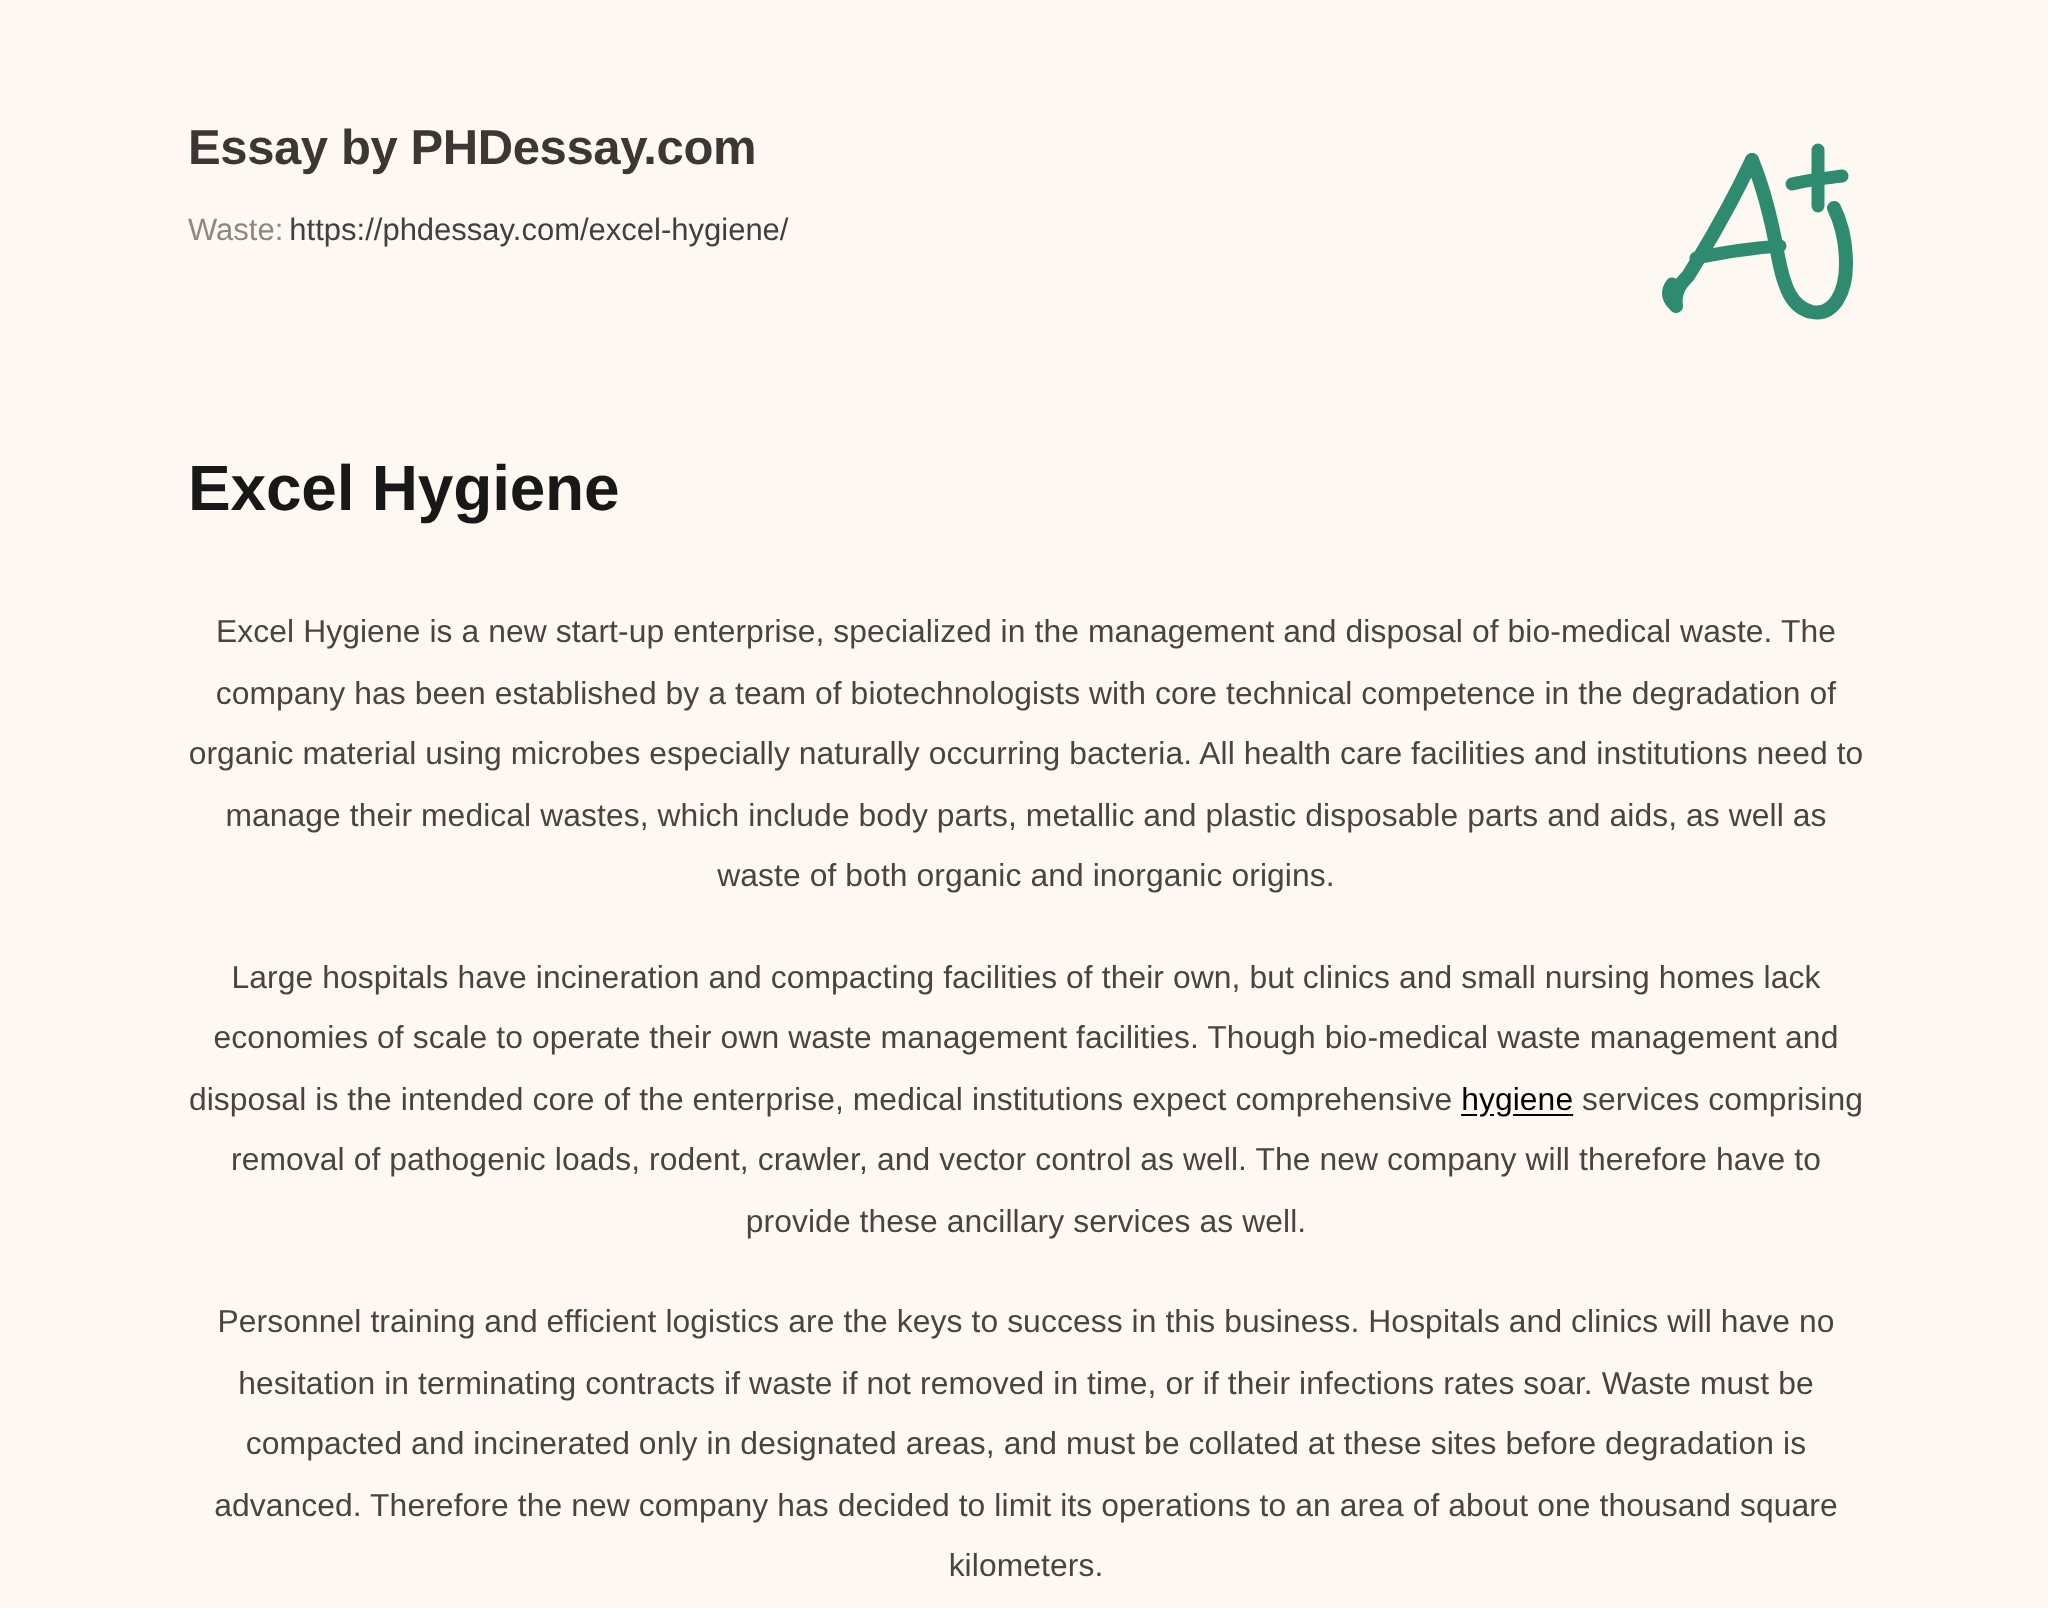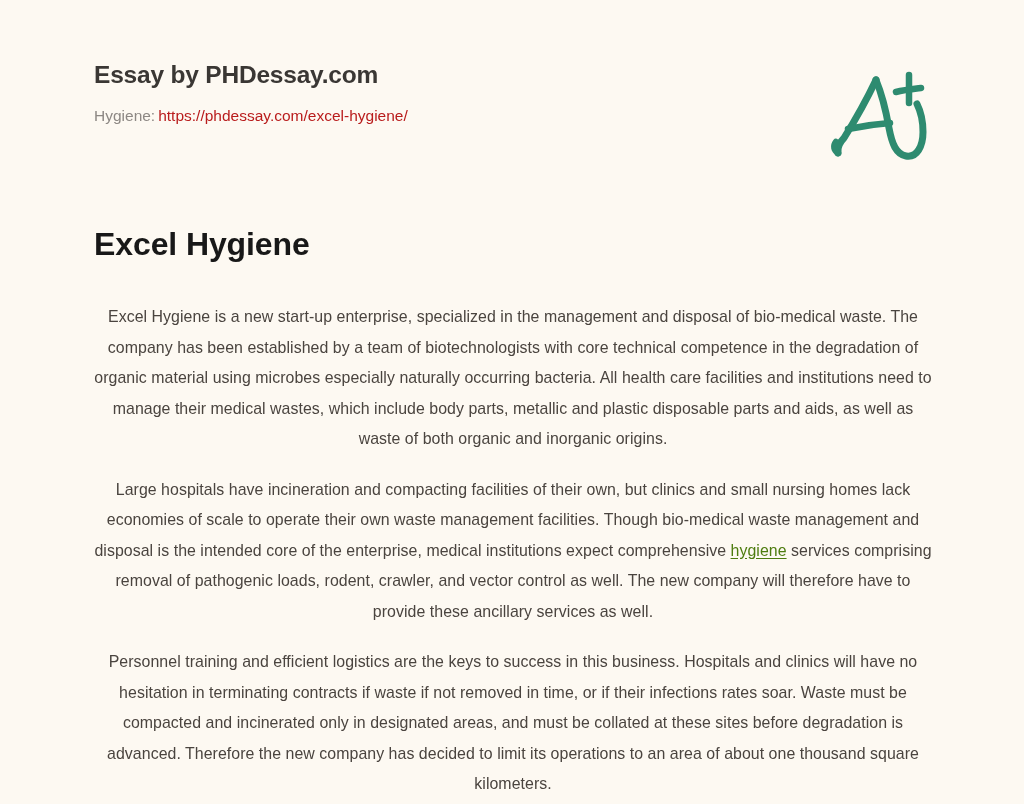--- a/index.html
+++ b/index.html
@@ -49,21 +49,21 @@
     line-height: 1.3;
     color: #8d8884;
     white-space: nowrap;
   }
 
   .source-label {
     color: #8d8884;
   }
 
   .source-url {
-    color: #b91c1c;
+    color: #404040;
     text-decoration: none;
     margin-left: 3px;
   }
 
   
   .logo {
     position: absolute;
     right: 92px;
     top: 66px;
     width: 108px;
@@ -92,34 +92,34 @@
     font-size: 15.9px;
     line-height: 30.5px;
     color: #4a443f;
     margin: 0 0 20px 0;
     text-align: center;
     letter-spacing: 0.05px;
   }
   .para:last-child { margin-bottom: 0; }
 
   .inline-link {
-    color: #4d7c0f;
+    color: #000000;
     text-decoration: underline;
     text-underline-offset: 2px;
   }
 </style>
 </head>
 <body>
 
 <div class="page">
 
   <div class="header">
     <div class="brand-title">Essay by PHDessay.com</div>
     <div class="source-line">
-      <span class="source-label">Hygiene:</span><a class="source-url" href="#">https://phdessay.com/excel-hygiene/</a>
+      <span class="source-label">Waste:</span><a class="source-url" href="#">https://phdessay.com/excel-hygiene/</a>
     </div>
   </div>
 
   <div class="logo">
     <svg viewBox="0 0 108 104" xmlns="http://www.w3.org/2000/svg">
       <g fill="none" stroke="#2e8b70" stroke-linecap="round" stroke-linejoin="round">
 
         <path d="M14 87 C 13 80, 16 76, 20 72 C 30 56, 42 35, 52 14" stroke-width="7"></path>
         <path d="M14 87 C 10 84, 9 80, 12 76" stroke-width="6.5"></path>
 

